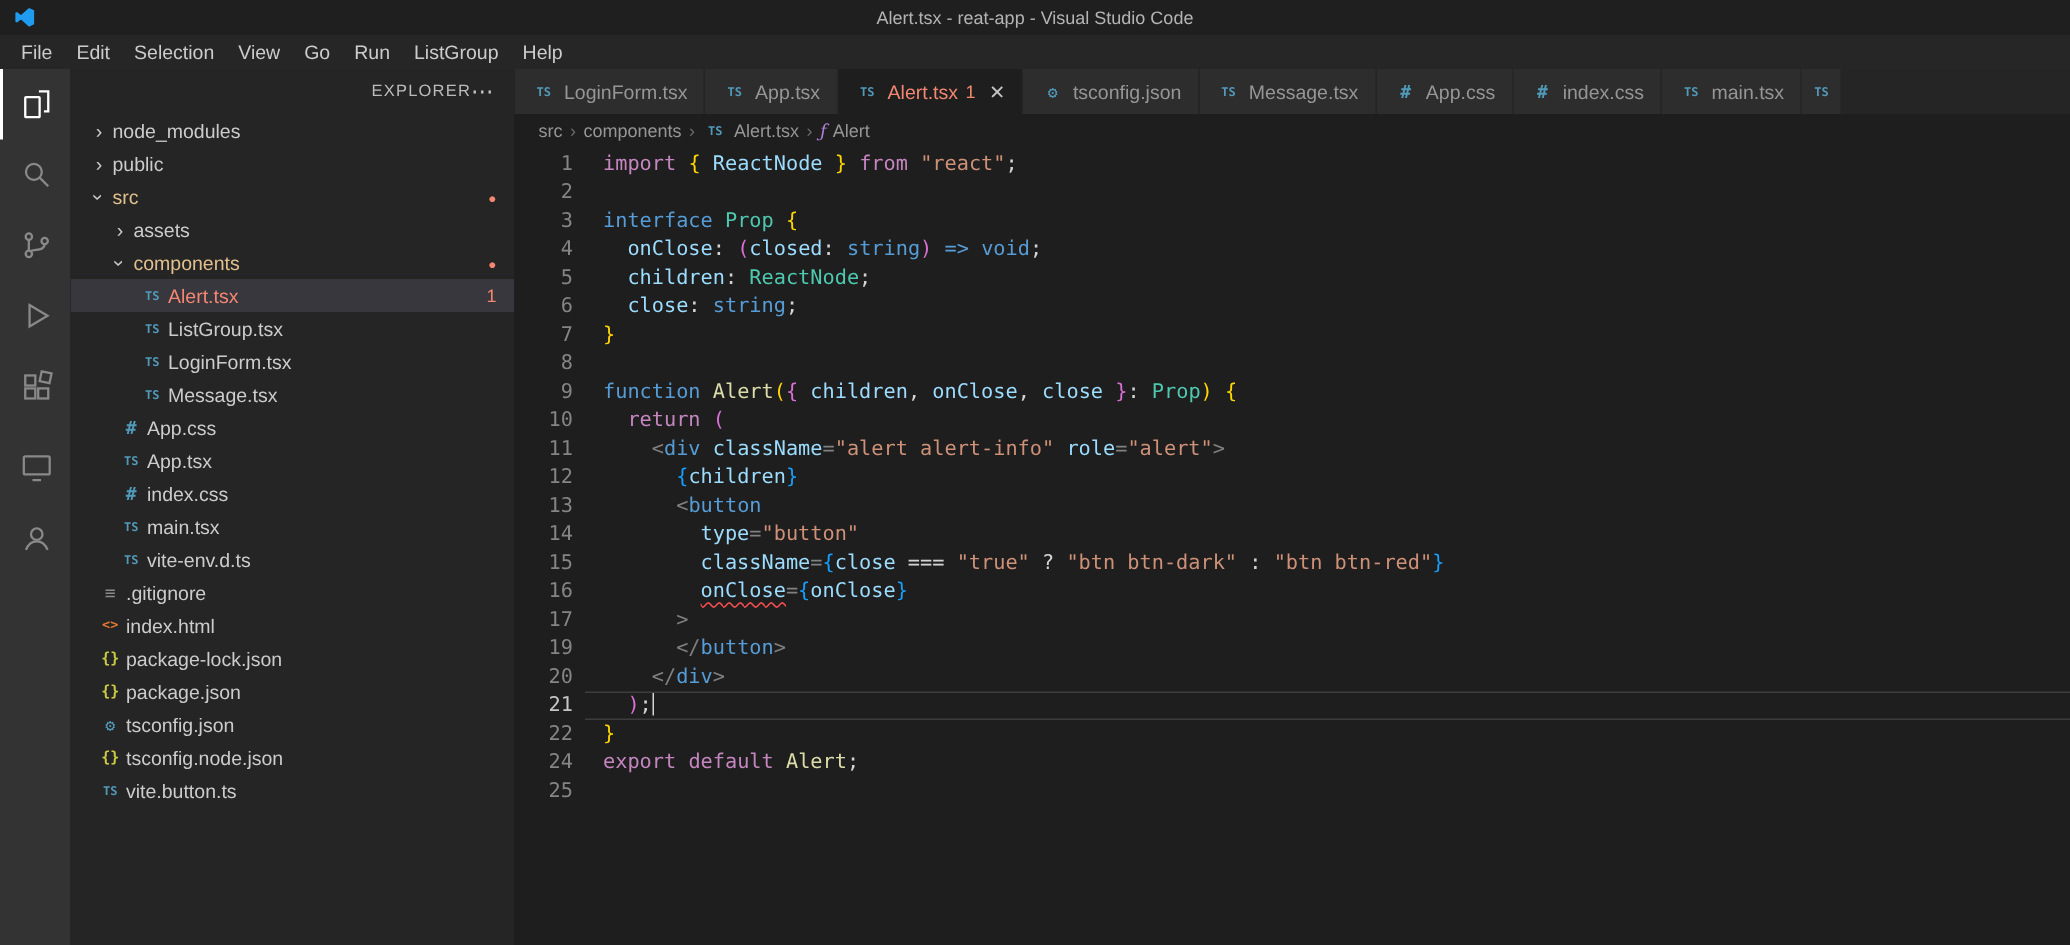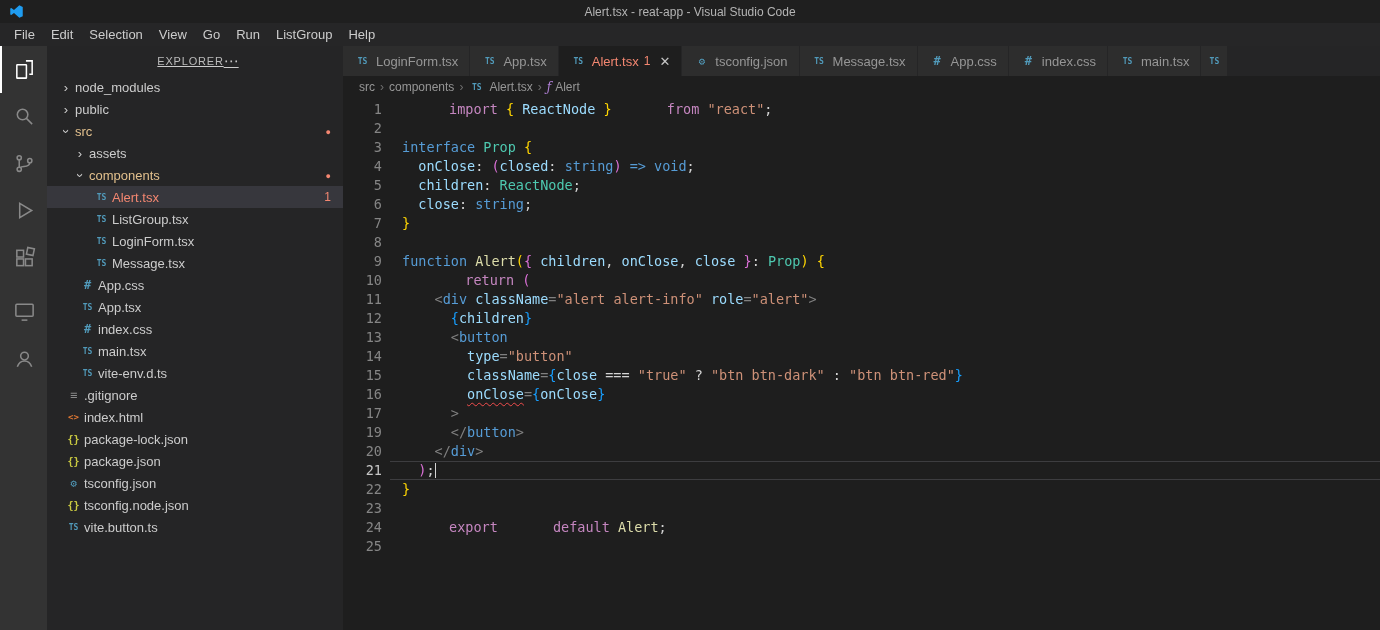--- a/index.html
+++ b/index.html
@@ -21,21 +21,21 @@
   
   .activitybar { width:47px; background:#333333; display:flex; flex-direction:column; align-items:stretch; }
   .ab-item { height:47px; display:flex; align-items:center; justify-content:center; border-left:2px solid transparent; }
   .ab-item svg { width:23px; height:23px; stroke:#898989; fill:none; stroke-width:1.6; }
   .ab-item.active { border-left-color:#ffffff; }
   .ab-item.active svg { stroke:#ffffff; }
   .ab-item.gap { margin-top:7px; }
 
   
   .sidebar { width:296px; background:#252526; color:#cccccc; overflow:hidden; }
-  .sb-header { height:30px; display:flex; align-items:center; justify-content:center; padding:0 14px 0 20px;text-decoration:underline; }
+  .sb-header { height:30px; display:flex; align-items:center; justify-content:flex-end; padding:0 14px 0 20px; }
   .sb-header .sb-title { font-size:11px; letter-spacing:.8px; color:#bbbbbb; }
   .sb-header .sb-actions { font-size:15px; color:#c5c5c5; cursor:default; }
   .tree-row { height:22px; display:flex; align-items:center; font-size:13px; white-space:nowrap; cursor:default; }
   .tree-row.root { font-weight:700; font-size:12px; padding-left:4px; }
   .tree-row.selected { background:#37373d; }
   .chev { display:inline-block; width:14px; color:#cccccc; font-size:13px; text-align:center; }
   .chev.open { transform:rotate(90deg); }
   .fi { display:inline-block; width:17px; text-align:center; font-family:"DejaVu Sans Mono",monospace; }
   .fi-ts { color:#519aba; font-size:8px; font-weight:bold; }
   .fi-css { color:#519aba; font-size:12px; font-weight:bold; }
@@ -72,21 +72,21 @@
   .code-area { flex:1; overflow:hidden; padding-top:2px; }
   .code-row { display:flex; height:19px; line-height:19px; font-family:"DejaVu Sans Mono",monospace;
     font-size:13.5px; white-space:pre; }
   .gutter { width:47px; min-width:47px; text-align:right; padding-right:8px; color:#858585; }
   .code-content { flex:1; padding-left:12px; min-width:0; }
   .code-row.current .gutter { color:#c6c6c6; }
   .code-row.current .code-content { border-top:1px solid #3d3d40; border-bottom:1px solid #3d3d40;
     height:19px; line-height:17px; }
   .cursor { display:inline-block; width:0; border-left:1.5px solid #d4d4d4; height:15px; vertical-align:-3px; }
 
-  .tk-kw   { color:#C586C0;margin-left:47px; }
+  .tk-kw   { color:#C586C0; }
   .tk-kw2  { color:#569CD6; }
   .tk-type { color:#4EC9B0; }
   .tk-var  { color:#9CDCFE; }
   .tk-str  { color:#CE9178; }
   .tk-fn   { color:#DCDCAA; }
   .tk-txt  { color:#D4D4D4; }
   .tk-ang  { color:#808080; }
   .tk-b1   { color:#ffd602; }
   .tk-b2   { color:#da70d6; }
   .tk-b3   { color:#179fff; }
@@ -334,18 +334,17 @@
         <div class="code-row"><span class="gutter">12</span><span class="code-content"><span class="tk-txt">      </span><span class="tk-b3">{</span><span class="tk-var">children</span><span class="tk-b3">}</span></span></div>
         <div class="code-row"><span class="gutter">13</span><span class="code-content"><span class="tk-txt">      </span><span class="tk-ang">&lt;</span><span class="tk-kw2">button</span></span></div>
         <div class="code-row"><span class="gutter">14</span><span class="code-content"><span class="tk-txt">        </span><span class="tk-var">type</span><span class="tk-ang">=</span><span class="tk-str">"button"</span></span></div>
         <div class="code-row"><span class="gutter">15</span><span class="code-content"><span class="tk-txt">        </span><span class="tk-var">className</span><span class="tk-ang">=</span><span class="tk-b3">{</span><span class="tk-var">close</span><span class="tk-txt"> === </span><span class="tk-str">"true"</span><span class="tk-txt"> ? </span><span class="tk-str">"btn btn-dark"</span><span class="tk-txt"> : </span><span class="tk-str">"btn btn-red"</span><span class="tk-b3">}</span></span></div>
         <div class="code-row"><span class="gutter">16</span><span class="code-content"><span class="tk-txt">        </span><span class="tk-varerr">onClose</span><span class="tk-ang">=</span><span class="tk-b3">{</span><span class="tk-var">onClose</span><span class="tk-b3">}</span></span></div>
         <div class="code-row"><span class="gutter">17</span><span class="code-content"><span class="tk-txt">      </span><span class="tk-ang">&gt;</span></span></div>
         <div class="code-row"><span class="gutter">19</span><span class="code-content"><span class="tk-txt">      </span><span class="tk-ang">&lt;/</span><span class="tk-kw2">button</span><span class="tk-ang">&gt;</span></span></div>
         <div class="code-row"><span class="gutter">20</span><span class="code-content"><span class="tk-txt">    </span><span class="tk-ang">&lt;/</span><span class="tk-kw2">div</span><span class="tk-ang">&gt;</span></span></div>
         <div class="code-row current"><span class="gutter">21</span><span class="code-content"><span class="tk-txt">  </span><span class="tk-b2">)</span><span class="tk-txt">;</span><span class="cursor"></span></span></div>
         <div class="code-row"><span class="gutter">22</span><span class="code-content"><span class="tk-b1">}</span></span></div>
-        <div class="code-row"><span class="gutter">23</span><span class="code-content"></span></div>
         <div class="code-row"><span class="gutter">24</span><span class="code-content"><span class="tk-kw">export</span><span class="tk-txt"> </span><span class="tk-kw">default</span><span class="tk-txt"> </span><span class="tk-fn">Alert</span><span class="tk-txt">;</span></span></div>
         <div class="code-row"><span class="gutter">25</span><span class="code-content"></span></div>
       </div>
   </div>
 </div>
 
 </body></html>

